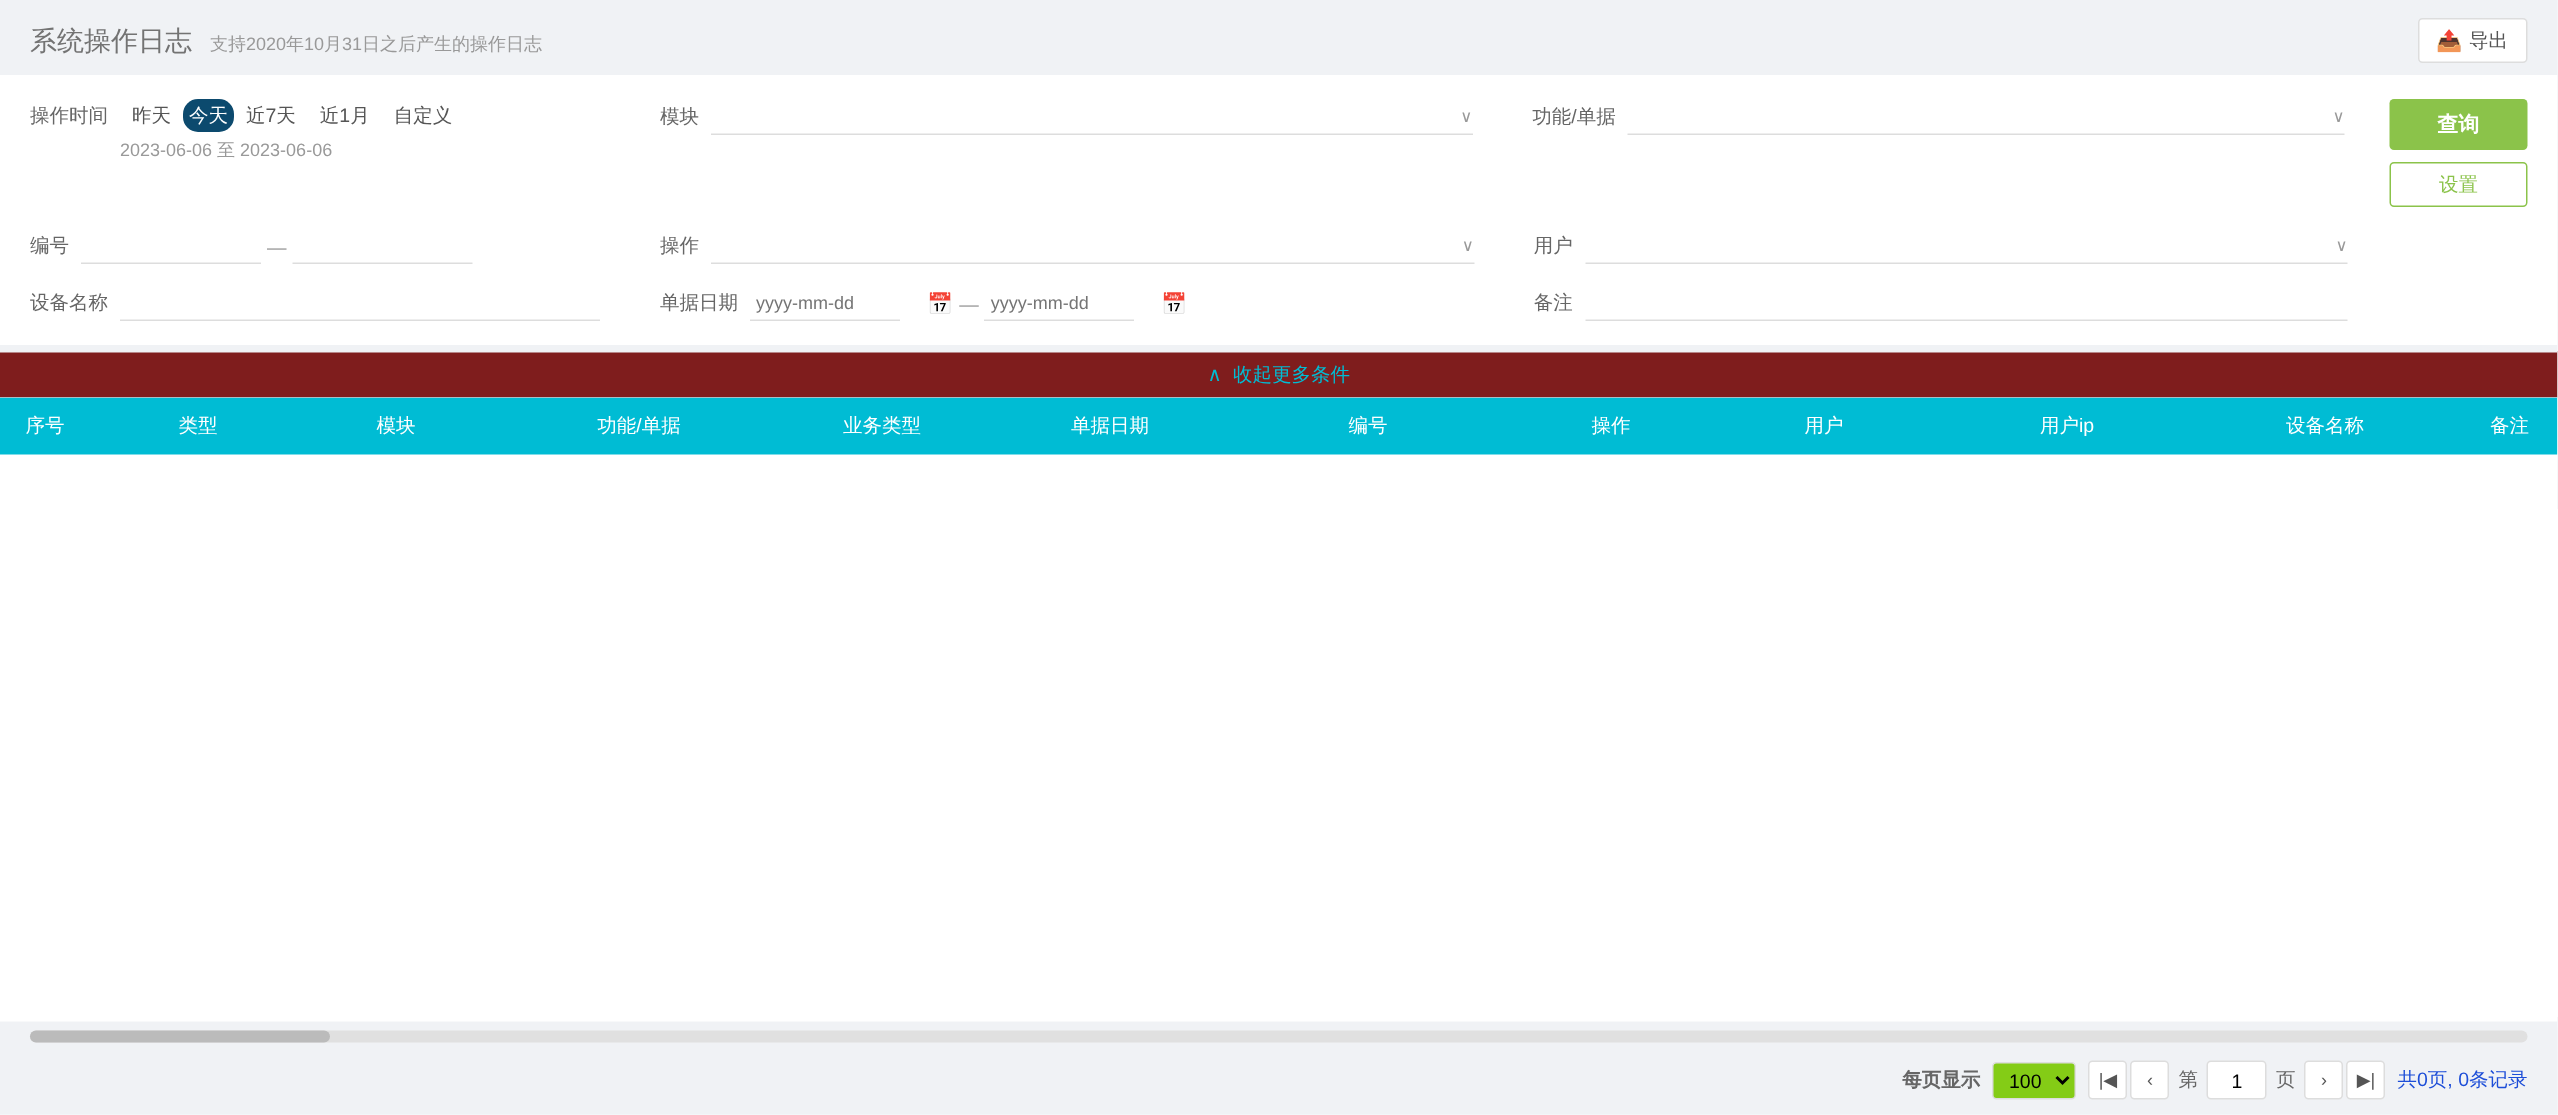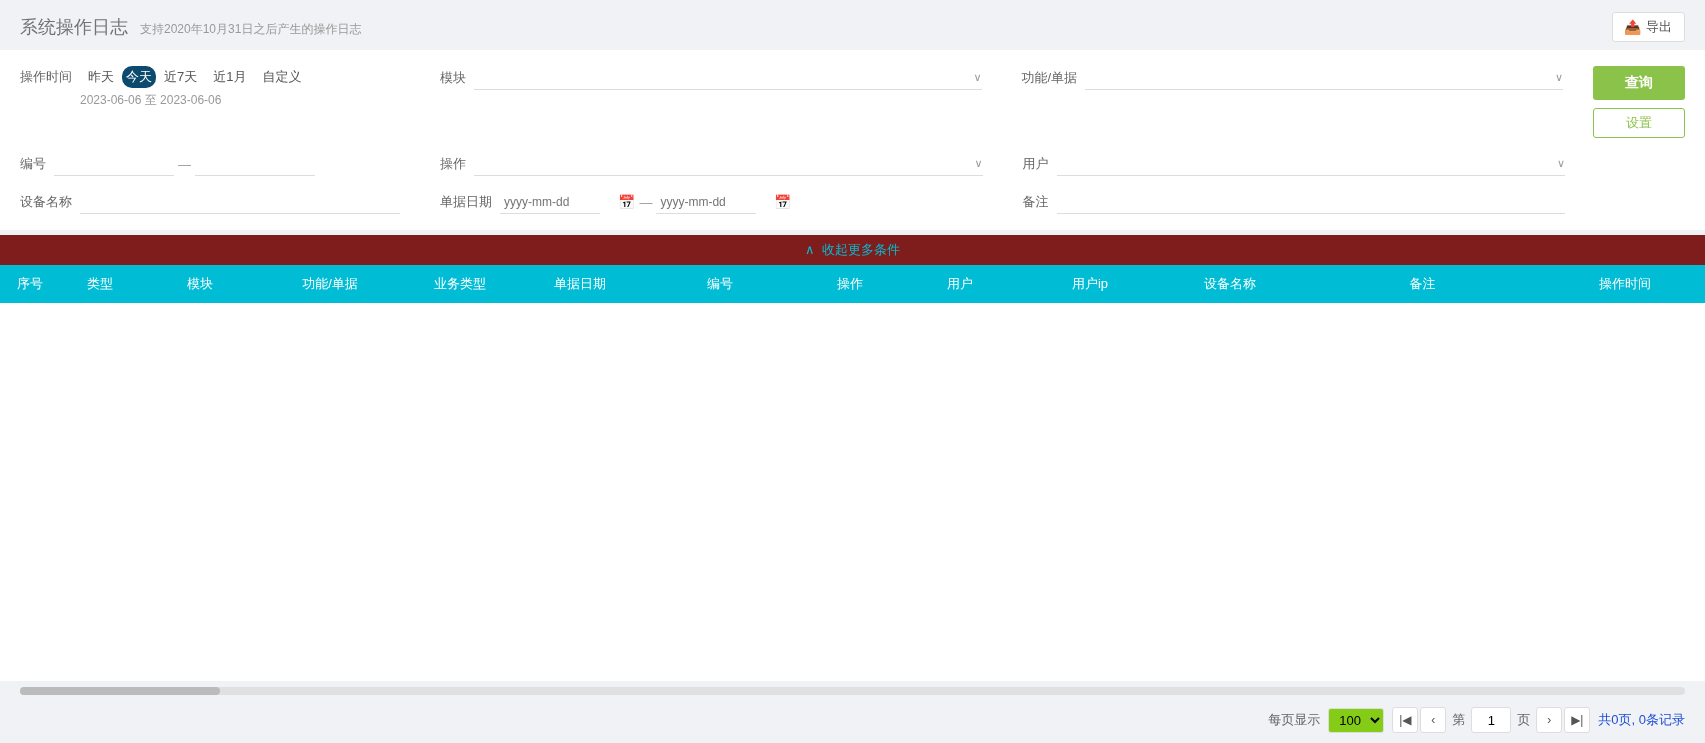--- a/index.html
+++ b/index.html
@@ -34,21 +34,21 @@
     .query-btn { background: #8bc34a; color: white; border: none; border-radius: 3px; padding: 8px 24px; cursor: pointer; font-size: 14px; font-weight: bold; }
     .settings-btn { background: white; color: #8bc34a; border: 1px solid #8bc34a; border-radius: 3px; padding: 5px 32px; cursor: pointer; font-size: 13px; margin-top: 4px; }
 
     .btn-group { display: flex; flex-direction: column; gap: 4px; margin-left: auto; }
 
     
     .collapse-bar { text-align: center; padding: 6px; color: #00bcd4; font-size: 13px; cursor: pointer; background: #7f1d1d; border-top: 1px solid #f0f2f5; }
 
     
     .table-wrapper { background: white; flex: 1; overflow: hidden; }
-    .table-header { display: flex; background: #00bcd4; color: white; font-size: 13px; }
+    .table-header { display: flex; background: #00bcd4; color: white; font-size: 13px; gap: 32px; }
     .table-header .th { flex: 1; padding: 10px 8px; text-align: center; white-space: nowrap; font-weight: normal; }
     .th.seq { flex: 0 0 60px; }
     .th.type { flex: 0 0 80px; }
     .th.module { flex: 0 0 120px; }
     .th.func { flex: 0 0 140px; }
     .th.biz { flex: 0 0 120px; }
     .th.doc-date { flex: 0 0 120px; }
     .th.code { flex: 0 0 160px; }
     .th.op { flex: 0 0 100px; }
     .th.user { flex: 0 0 120px; }
@@ -59,21 +59,21 @@
 
     .table-body { min-height: 300px; }
 
     
     .scrollbar-area { height: 12px; background: #f0f2f5; position: relative; margin-top: 4px; }
     .scrollbar-track { height: 8px; background: #e0e0e0; border-radius: 4px; margin: 2px 20px; }
     .scrollbar-thumb { height: 8px; width: 200px; background: #bbb; border-radius: 4px; }
 
     
     .pagination { display: flex; align-items: center; justify-content: flex-end; padding: 10px 20px; background: #f0f2f5; gap: 8px; font-size: 13px; color: #555; }
-    .pagination-label { color: #666; }
+    .pagination-label { color: #666; font-weight: bold; }
     .pagination-select { border: 1px solid #ddd; border-radius: 3px; padding: 3px 6px; font-size: 13px; background: #84cc16; cursor: pointer; }
     .pagination-nav { display: flex; align-items: center; gap: 2px; }
     .page-nav-btn { width: 26px; height: 26px; display: flex; align-items: center; justify-content: center; border: 1px solid #ddd; border-radius: 3px; background: white; cursor: pointer; color: #555; font-size: 12px; }
     .page-num-input { border: 1px solid #ddd; border-radius: 3px; width: 40px; height: 26px; text-align: center; font-size: 13px; }
     .page-info { color: #1d4ed8; }
 
     
     .date-field-wrapper { display: flex; align-items: center; gap: 18px; }
     .date-input { border: none; border-bottom: 1px solid #ddd; outline: none; padding: 4px 4px; font-size: 12px; color: #aaa; width: 100px; background: transparent; }
     .date-icon { color: #00bcd4; cursor: pointer; font-size: 14px; }

